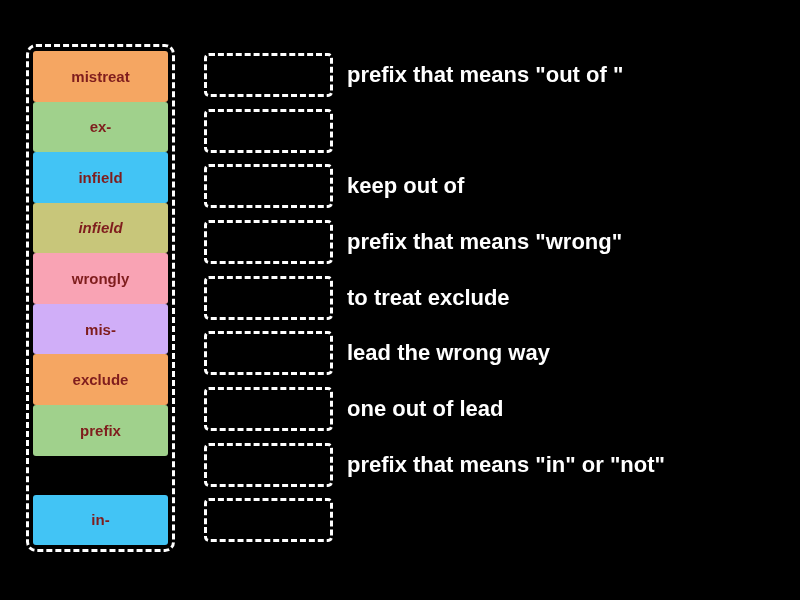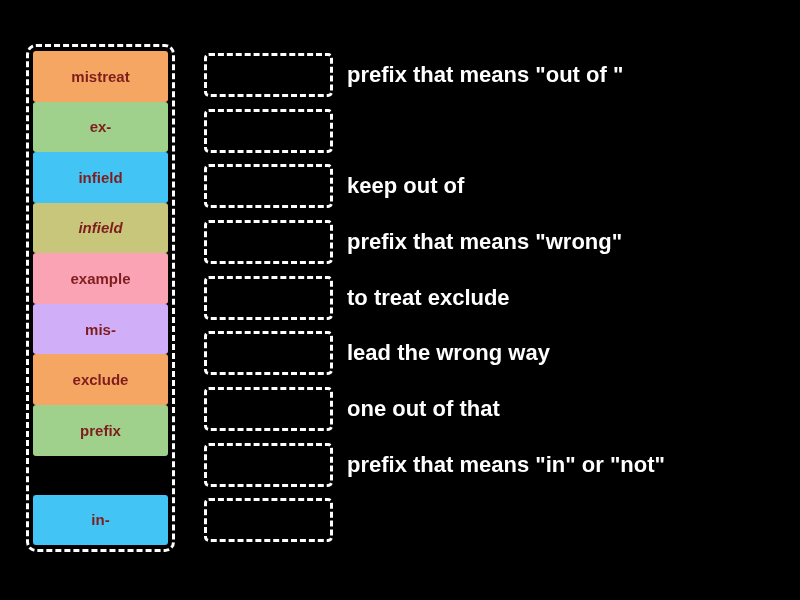--- a/index.html
+++ b/index.html
@@ -76,21 +76,21 @@
 </head>
 <body>
 
 <div class="stage">
 
   <div class="word-bank">
     <div class="word-tile" style="background: rgb(245, 166, 98);">mistreat</div>
     <div class="word-tile" style="background: rgb(160, 209, 140);">ex-</div>
     <div class="word-tile" style="background: rgb(66, 196, 245);">infield</div>
     <div class="word-tile" style="background: rgb(200, 198, 122); font-style: italic;">infield</div>
-    <div class="word-tile" style="background: rgb(249, 163, 180);">example</div>
+    <div class="word-tile" style="background: rgb(249, 163, 180);">wrongly</div>
     <div class="word-tile" style="background: rgb(208, 174, 248);">mis-</div>
     <div class="word-tile" style="background: rgb(245, 166, 98);">exclude</div>
     <div class="word-tile" style="background: rgb(160, 209, 140);">prefix</div>
     <div class="word-tile" style="background: rgb(66, 196, 245); margin-top: 39px;">in-</div>
   </div>
 
   <div class="match-rows">
     <div class="match-row">
       <div class="drop-zone"></div>
       <div class="definition">prefix that means "out of "</div>
@@ -109,21 +109,21 @@
     <div class="match-row">
       <div class="drop-zone"></div>
       <div class="definition">to treat exclude</div>
     </div>
     <div class="match-row">
       <div class="drop-zone"></div>
       <div class="definition">lead the wrong way</div>
     </div>
     <div class="match-row">
       <div class="drop-zone"></div>
-      <div class="definition">one out of that</div>
+      <div class="definition">one out of lead</div>
     </div>
     <div class="match-row">
       <div class="drop-zone"></div>
       <div class="definition">prefix that means "in" or "not"</div>
     </div>
     <div class="match-row">
       <div class="drop-zone"></div>
     </div>
   </div>
 

